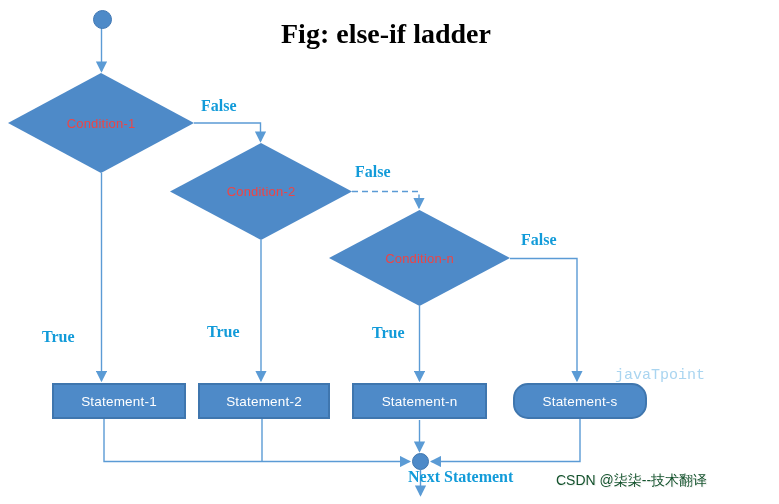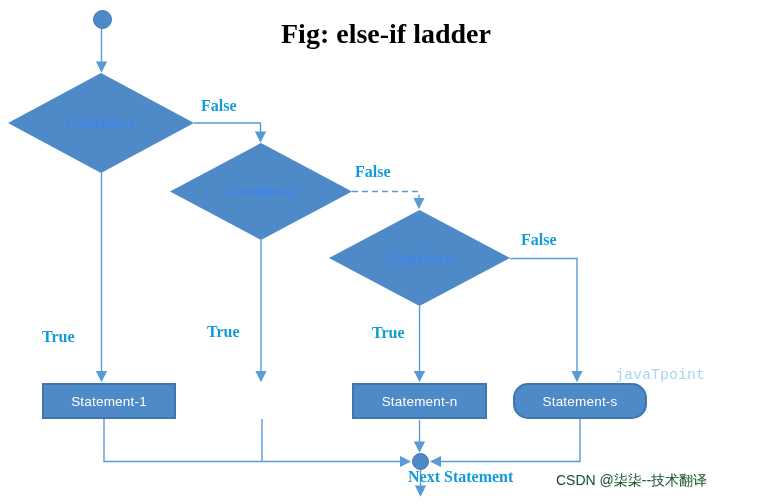--- a/index.html
+++ b/index.html
@@ -11,21 +11,21 @@
   .title{
     position:absolute;left:281px;top:18px;
     font-family:"Liberation Serif",serif;font-weight:bold;font-size:28px;color:#000;
     white-space:nowrap;
   }
   .diamond{position:absolute;}
   .diamond svg{display:block;}
   .diamond .lbl{
     position:absolute;left:0;top:0;width:100%;height:100%;
     display:flex;align-items:center;justify-content:center;
-    color:#3b82f6;font-size:13px;letter-spacing:0.2px;
+    color:#ef4444;font-size:13px;letter-spacing:0.2px;
   }
   .stmt{
     position:absolute;height:36px;background:#4e8ac8;border:2px solid #3f76ae;
     box-sizing:border-box;display:flex;align-items:center;justify-content:center;
     color:#fff;font-size:13.5px;letter-spacing:0.2px;
   }
   .node-circle{
     position:absolute;border-radius:50%;background:#4e8ac8;border:1px solid #4178b4;
     box-sizing:border-box;
   }
@@ -95,22 +95,25 @@
     <div class="lbl">Condition-2</div>
   </div>
 
   <div class="diamond" style="left:329px;top:210px;width:181px;height:96px;">
     <svg width="181" height="96">
       <polygon points="90.5,0 181,48 90.5,96 0,48" fill="#4e8ac8"></polygon>
     </svg>
     <div class="lbl">Condition-n</div>
   </div>
 
-  <div class="stmt" style="left:42px;top:383px;width:134px;">
+  <div class="stmt" style="left:52px;top:383px;width:134px;">
     <span>Statement-1</span>
+  </div>
+  <div class="stmt" style="left:198px;top:383px;width:132px;">
+    <span>Statement-2</span>
   </div>
   <div class="stmt" style="left:352px;top:383px;width:135px;">
     <span>Statement-n</span>
   </div>
   <div class="stmt" style="left:513px;top:383px;width:134px;border-radius:15px;">
     <span>Statement-s</span>
   </div>
 
   <div class="node-circle" style="left:412px;top:453px;width:17px;height:17px;border-color:#3f76ae;"></div>
 

